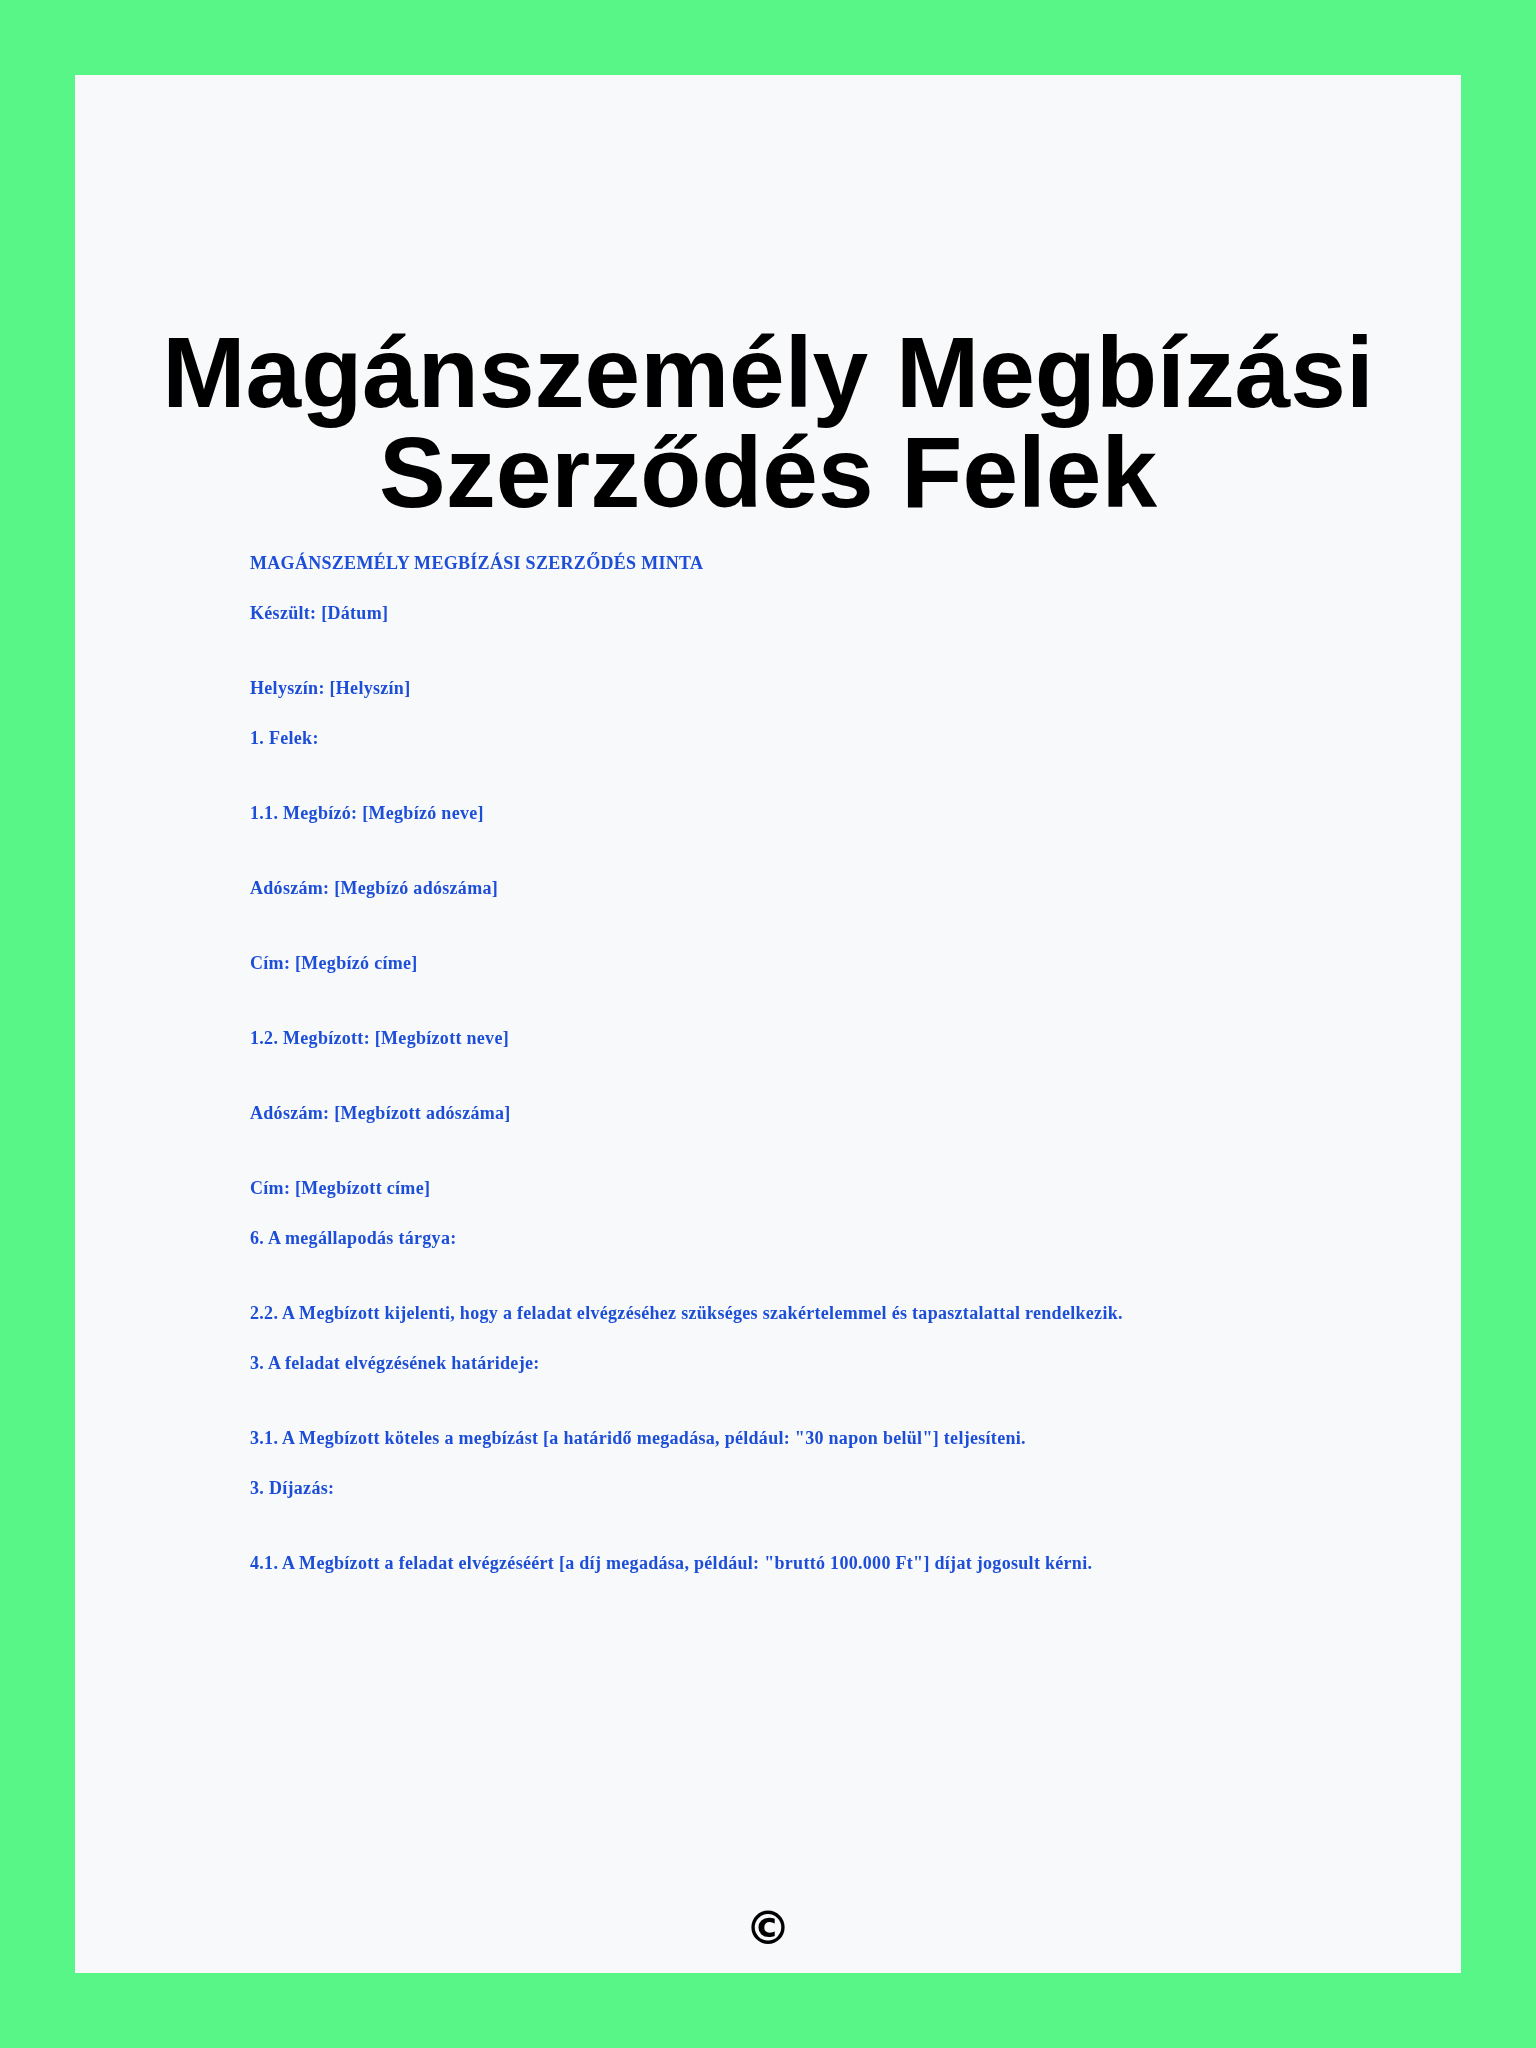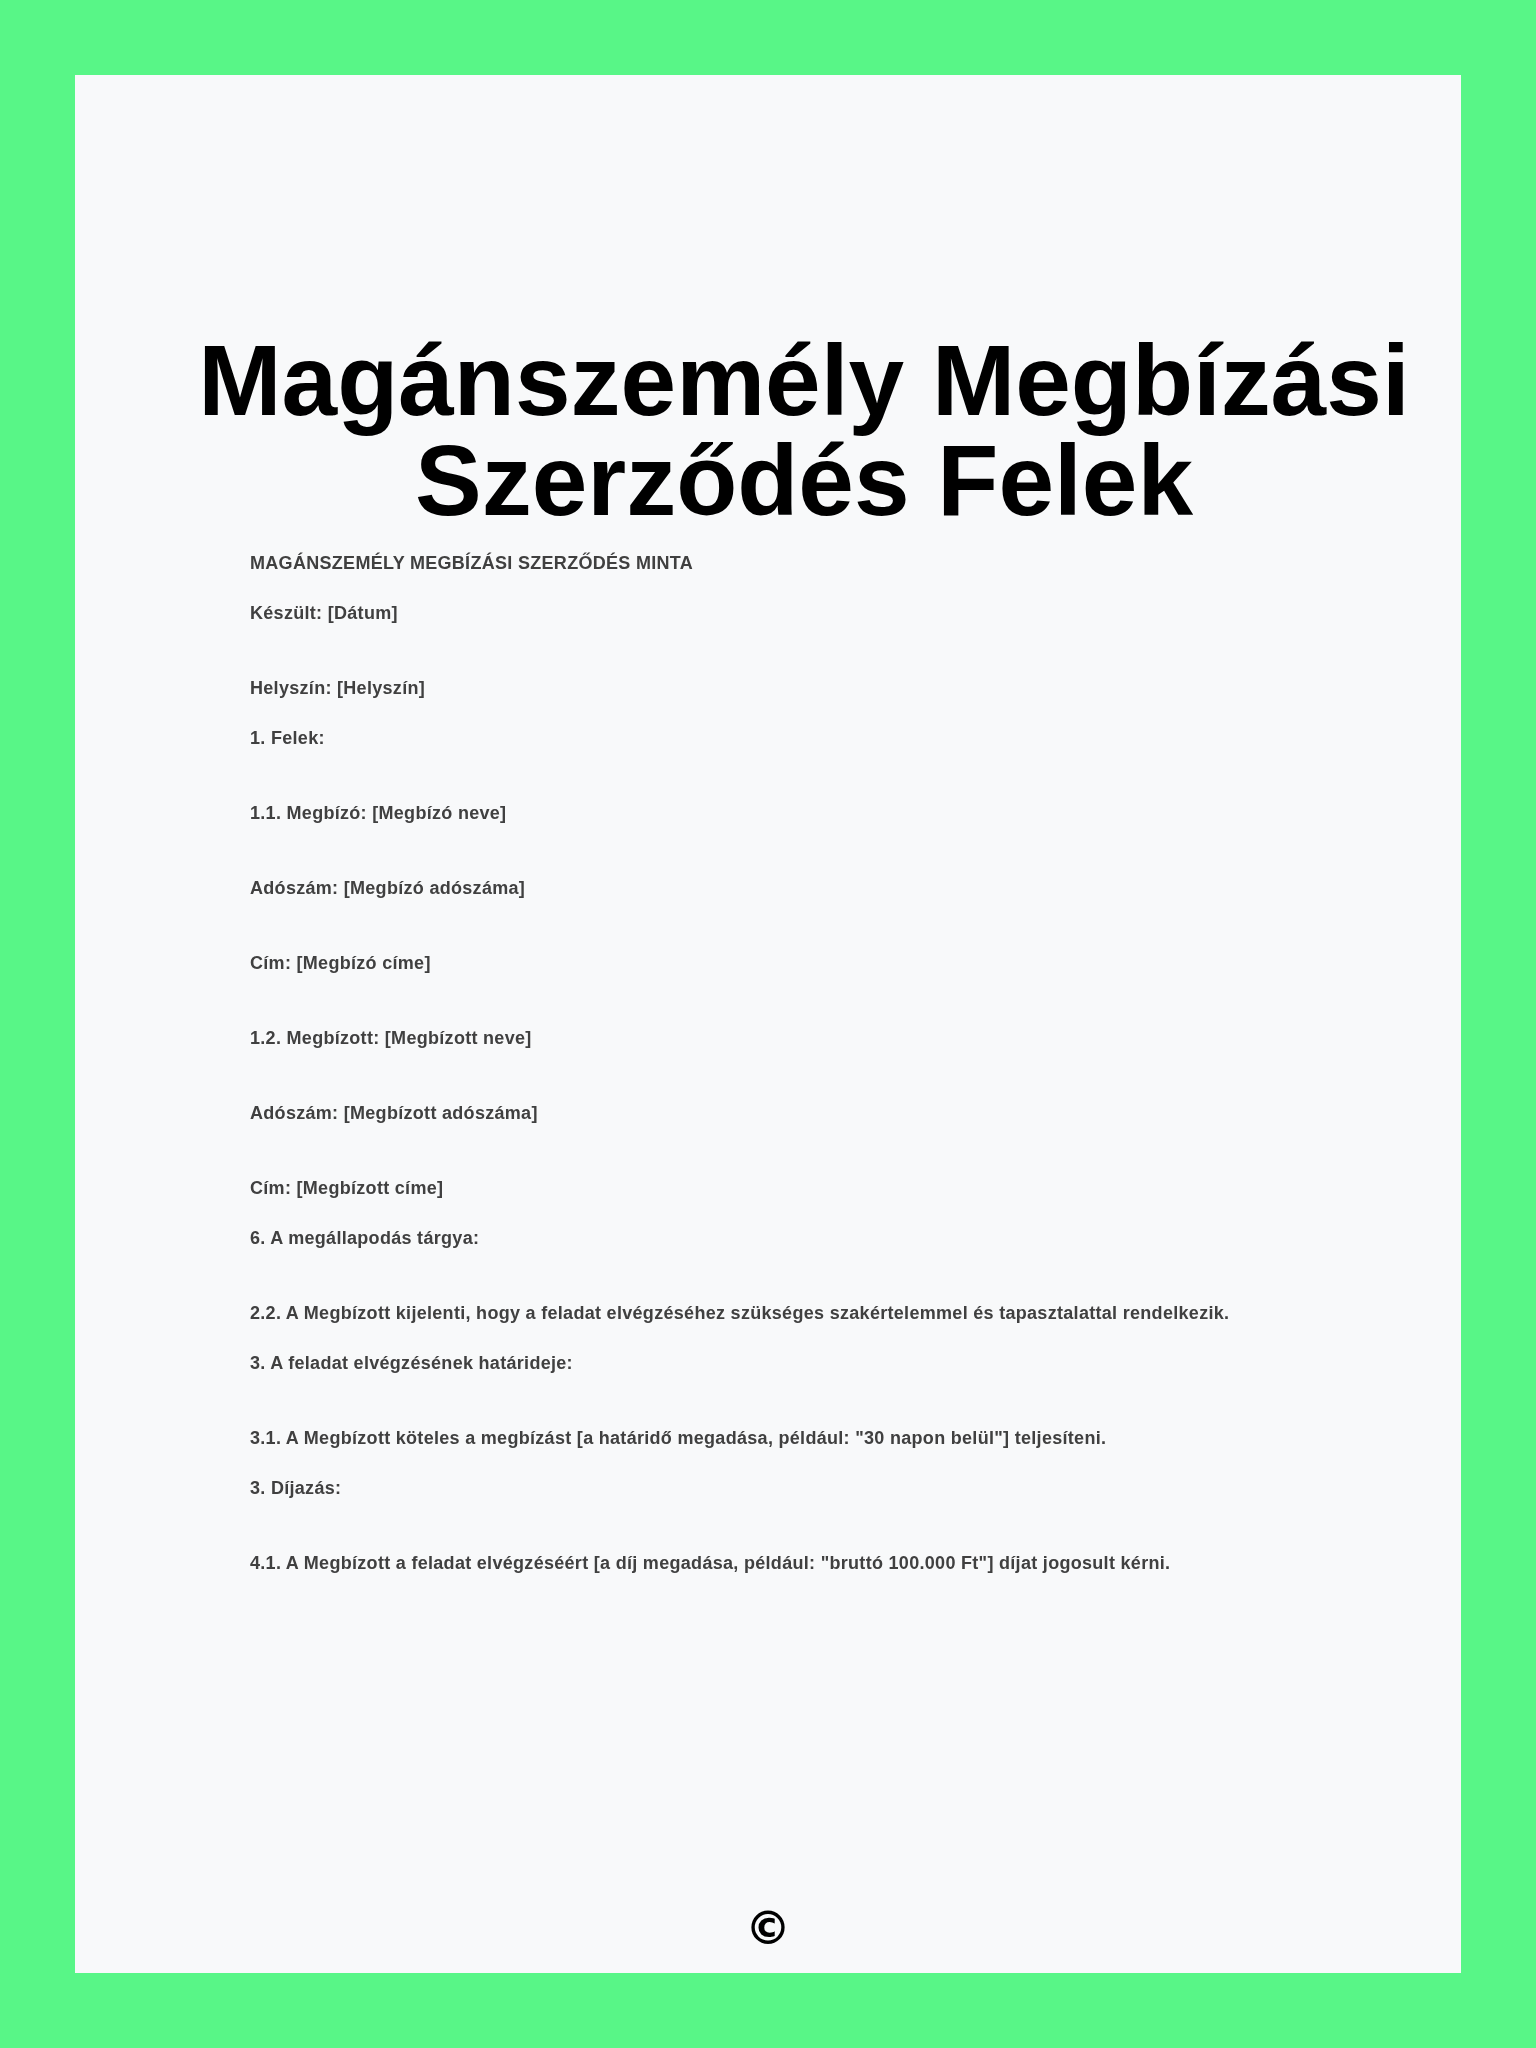--- a/index.html
+++ b/index.html
@@ -21,42 +21,41 @@
       top: 75px;
       width: 1386px;
       height: 1898px;
       background: #f8f9fa;
     }
     .title {
       position: absolute;
       left: 0;
       top: 247px;
       width: 1386px;
-      margin: 8px;
+      margin: 0;
       text-align: center;
       font-family: "Liberation Sans", sans-serif;
       font-weight: bold;
       font-size: 100px;
       line-height: 100px;
       letter-spacing: 0px;
       color: #000;
-      padding-left: 28px;
     }
     .title span { display: block; }
     .body {
       position: absolute;
       left: 175px;
       top: 476px;
       width: 1080px;
-      font-family: Liberation Sans, sans-serif;
+      font-family: Liberation Serif, serif;
       font-weight: bold;
       font-size: 18px;
       line-height: 25px;
       letter-spacing: 0.3px;
-      color: #404040;
+      color: #1d4ed8;
     }
     .body p {
       margin: 0 0 25px 0;
       padding: 0;
     }
     .body p.gap {
       padding-top: 25px;
     }
     .copyright {
       position: absolute;

